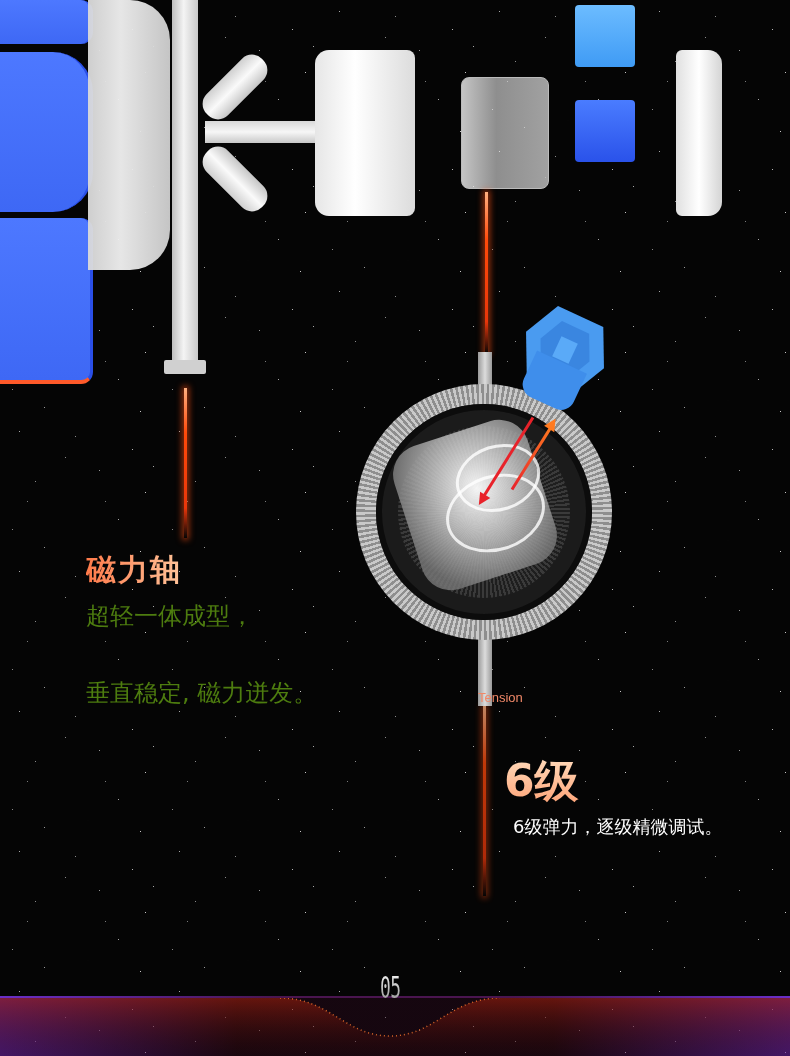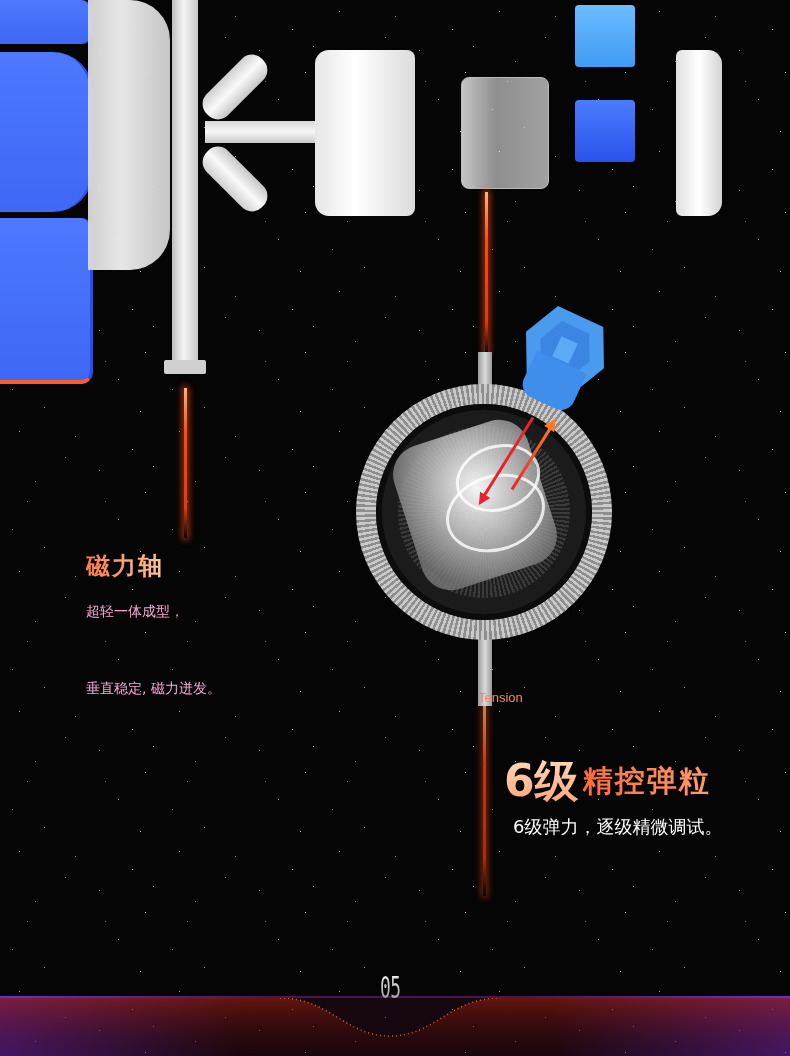--- a/index.html
+++ b/index.html
@@ -127,33 +127,33 @@
     .arrow::after {
       content: ""; position: absolute; right: -8px; top: -5px;
       border-left: 12px solid currentColor;
       border-top: 6.5px solid transparent;
       border-bottom: 6.5px solid transparent;
     }
 
     
     .title1 {
       position: absolute; left: 86px; top: 550px;
-      font-size: 24px; font-weight: bold; letter-spacing: 2px;
+      font-size: 30px; font-weight: bold; letter-spacing: 2px;
       background: linear-gradient(90deg, #ff7a4a, #ffc49a);
       -webkit-background-clip: text; background-clip: text; color: transparent;
     }
     .desc1 {
-      position: absolute; left: 86px; font-size: 14px; color: #f9a8d4; line-height: 1;
+      position: absolute; left: 86px; font-size: 24px; color: #4d7c0f; line-height: 1;
     }
     .tension {
       position: absolute; left: 478px; top: 690px;
       font-size: 13px; color: #f08868; font-family: "Liberation Sans", sans-serif;
     }
     .title2 {
-      position: absolute; left: 504px; top: 752px; display: flex; align-items: center;
+      position: absolute; left: 504px; top: 752px; display: flex; align-items: flex-end;
     }
     .title2 .big {
       font-size: 44px; font-weight: bold;
       background: linear-gradient(180deg, #ffe0c2, #ff9e70);
       -webkit-background-clip: text; background-clip: text; color: transparent;
     }
     .title2 .rest {
       font-size: 30px; font-weight: bold; margin-left: 4px; letter-spacing: 2px;
       background: linear-gradient(90deg, #ff6c3a, #ff9b6e);
       -webkit-background-clip: text; background-clip: text; color: transparent;
@@ -230,21 +230,20 @@
 <div class="arrow" style="left:512px;top:488px;width:75px;background:linear-gradient(90deg,#e8222a,#ff7a20);color:#ff7a20;transform:rotate(-58deg);"></div>
 
 <div class="tension">Tension</div>
 
 <div class="title1">磁力轴</div>
 <div class="desc1" style="top:604px;">超轻一体成型，</div>
 <div class="desc1" style="top:641px;margin-top:40px;">垂直稳定, 磁力迸发。</div>
 
 <div class="title2">
   <span class="big">6级</span>
-  <span class="rest">精控弹粒</span>
 </div>
 <div class="desc2">6级弹力，逐级精微调试。</div>
 
 <div class="horizon"></div>
 <svg class="wave" viewBox="0 0 790 60" preserveAspectRatio="none">
   <defs>
     <linearGradient id="wg" x1="0" y1="0" x2="0" y2="1">
       <stop offset="0" stop-color="#b8240c" stop-opacity="0.9"></stop>
       <stop offset="1" stop-color="#3a0804" stop-opacity="0.2"></stop>
     </linearGradient>

